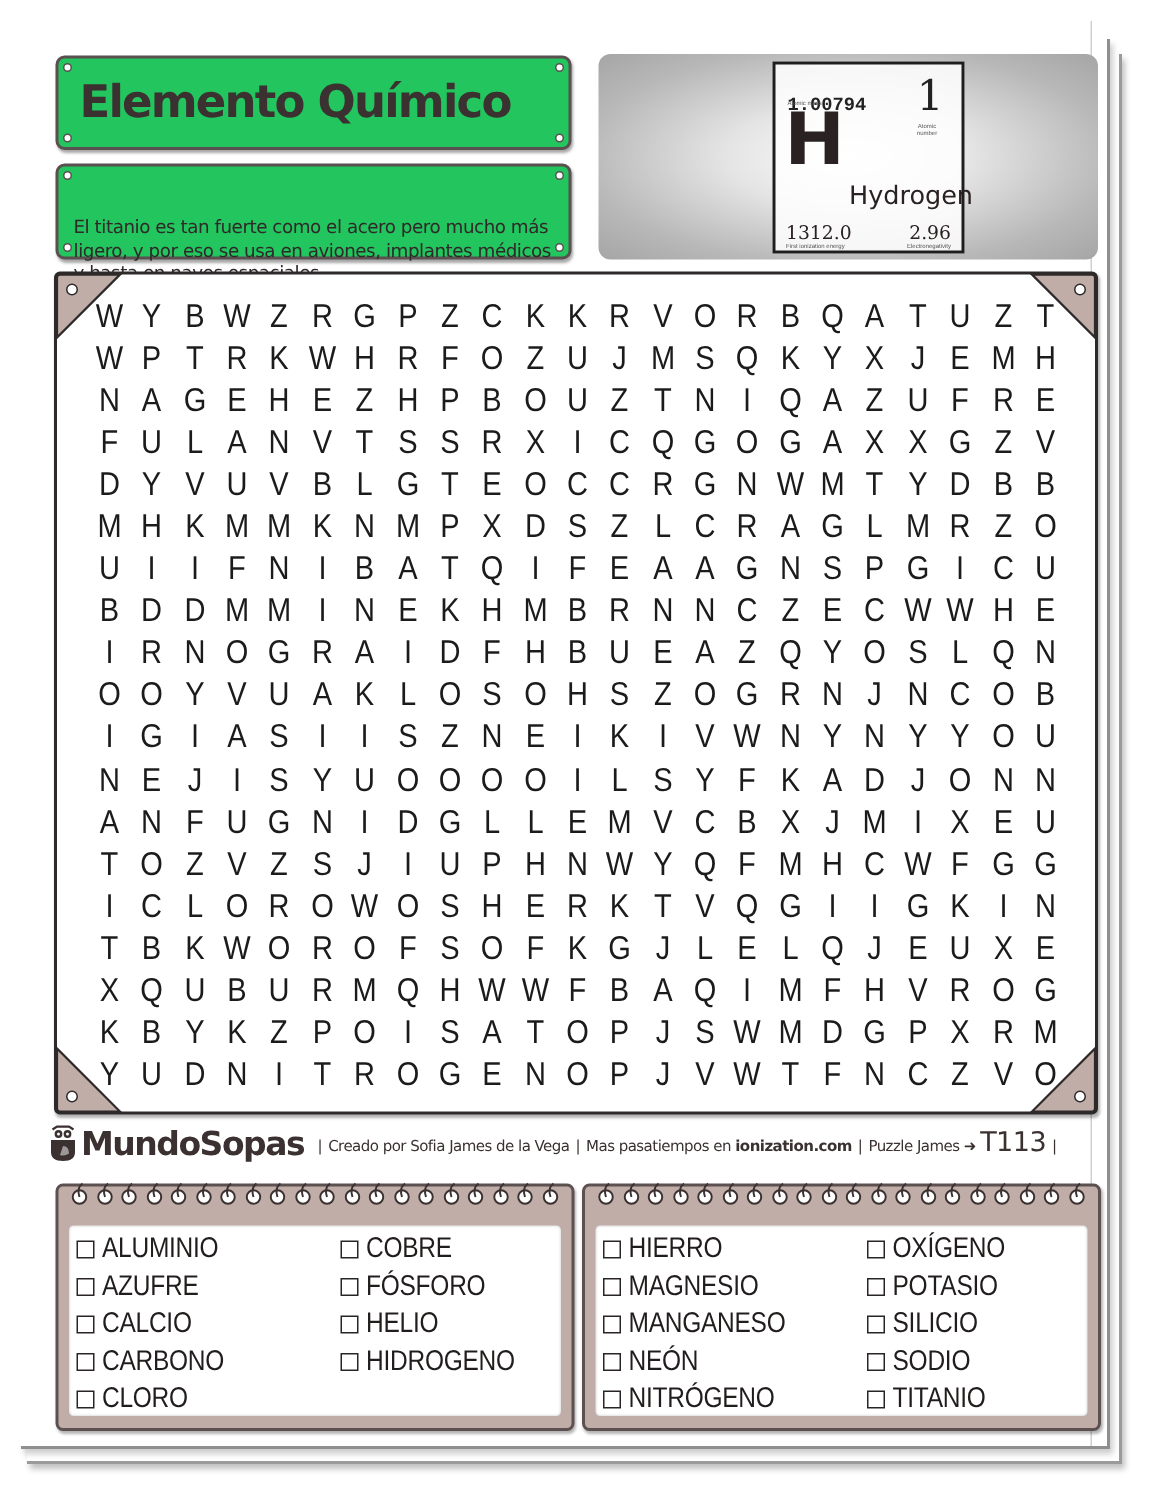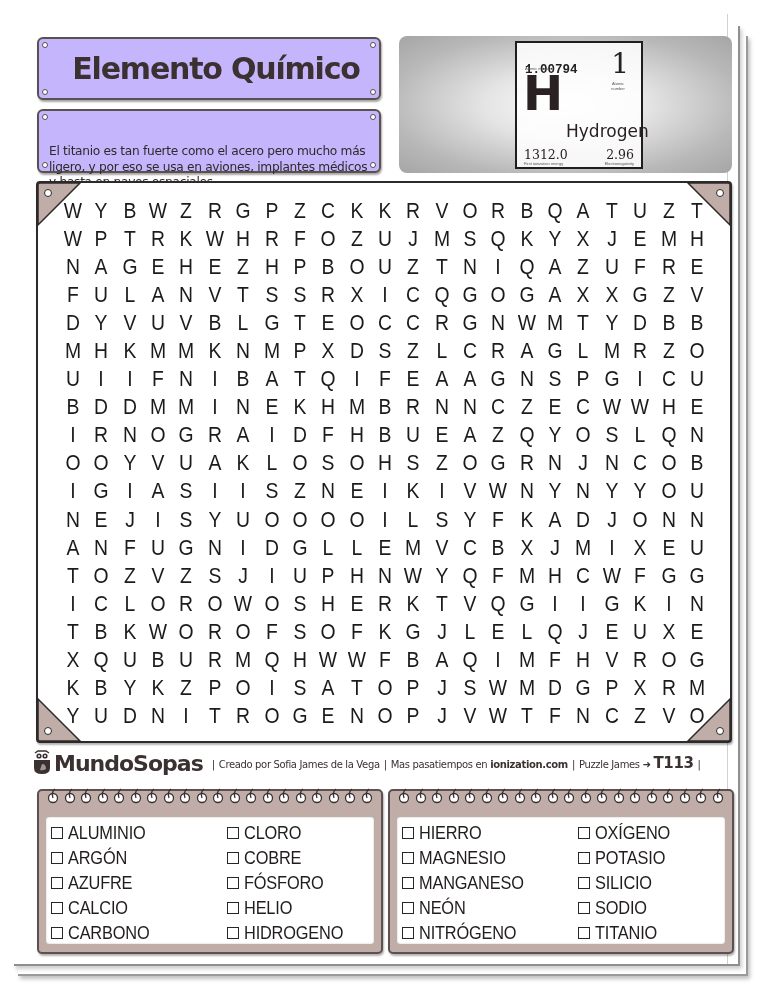--- a/index.html
+++ b/index.html
@@ -5,21 +5,21 @@
   * { box-sizing: border-box; margin: 0; padding: 0; }
   html, body { width: 768px; height: 994px; background: #ffffff; overflow: hidden; }
   body { position: relative; font-family: "Liberation Sans", sans-serif; color: #3a3232; }
 
   
   .paper-back2 { position: absolute; left: 18px; top: 36px; width: 730px; height: 940px; background: #fff; border-right: 2px solid #9a9a9a; border-bottom: 2px solid #9a9a9a; box-shadow: 2px 3px 4px rgba(0,0,0,0.25); }
   .paper-back1 { position: absolute; left: 14px; top: 26px; width: 726px; height: 940px; background: #fff; border-right: 2px solid #8f8f8f; border-bottom: 2px solid #8f8f8f; box-shadow: 2px 3px 4px rgba(0,0,0,0.2); }
   .paper { position: absolute; left: 10px; top: 14px; width: 718px; height: 950px; background: #fff; border-right: 1px solid #d0d0d0; }
 
   
-  .plate { position: absolute; background: #c4b5fd; border: 2px solid #5a5050; border-radius: 6px; box-shadow: 1px 2px 2px rgba(0,0,0,0.35); justify-content: center; }
+  .plate { position: absolute; background: #22c55e; border: 2px solid #5a5050; border-radius: 6px; box-shadow: 1px 2px 2px rgba(0,0,0,0.35); }
   .plate .screw { position: absolute; width: 6px; height: 6px; border: 1px solid #5a5050; border-radius: 50%; background: #fff; }
   .screw.tl { left: 3px; top: 3px; } .screw.tr { right: 3px; top: 3px; }
   .screw.bl { left: 3px; bottom: 3px; } .screw.br { right: 3px; bottom: 3px; }
 
   .title-plate { left: 37px; top: 37px; width: 344px; height: 63px; display: flex; align-items: center; padding-left: 14px; }
   .title-plate h1 { font-family: "DejaVu Sans", sans-serif; font-weight: bold; font-size: 30px; letter-spacing: -1.2px; color: #3b3131; }
 
   .fact-plate { left: 37px; top: 109px; width: 344px; height: 64px; padding: 9px 10px 0 10px; }
   .fact-plate p { font-family: "DejaVu Sans", sans-serif; font-size: 12.2px; line-height: 15.5px; color: #2f2929; letter-spacing: -0.3px; margin-top: 24px; }
 
@@ -48,21 +48,21 @@
   .grid-row { display: flex; justify-content: space-between; height: 28.05px; align-items: center; }
   .cell { width: 24px; text-align: center; font-family: "Liberation Sans", sans-serif; font-size: 22px; color: #1b1b1b; line-height: 28px; transform: scaleX(0.88); cursor: pointer; }
 
   
   .footer { position: absolute; left: 33px; top: 748px; width: 700px; height: 28px; display: flex; align-items: flex-end; white-space: nowrap; }
   .logo-icon { width: 18px; height: 27px; margin-right: 3px; }
   .logo-text { font-family: "DejaVu Sans", sans-serif; font-weight: bold; font-size: 22px; color: #3b3131; letter-spacing: -1px; line-height: 24px; }
   .footer-meta { font-family: "DejaVu Sans", sans-serif; font-size: 10px; color: #3b3131; margin-left: 5px; line-height: 22px; letter-spacing: -0.35px; }
   .footer-meta b { font-weight: bold; }
   .footer-sep { margin: 0 4px; }
-  .puzzle-num { font-weight: bold; font-size: 15px; }
+  .puzzle-num { font-weight: normal; font-size: 18px; }
 
   
   .notepad { position: absolute; top: 789px; width: 346px; height: 165px; background: #c1ada8; border: 2px solid #5d5050; border-radius: 5px; box-shadow: 1px 2px 2px rgba(0,0,0,0.3); }
   .notepad.left { left: 37px; }
   .notepad.right { left: 388px; }
   .rings { position: absolute; left: 7px; top: -3px; right: 7px; height: 18px; display: flex; justify-content: space-between; }
   .ring { width: 14px; height: 16px; }
   .note-body { position: absolute; left: 7px; top: 26px; right: 7px; bottom: 8px; background: #fff; border-radius: 3px; box-shadow: inset 0 0 2px rgba(0,0,0,0.25); padding: 3px 0 0 5px; display: grid; grid-template-columns: 176px 150px; grid-auto-flow: column; grid-template-rows: repeat(5, 25px); }
   .word { display: flex; align-items: center; cursor: pointer; }
   .checkbox { width: 12px; height: 12px; border: 1.5px solid #2a2525; margin-right: 5px; background: #fff; flex-shrink: 0; }
@@ -701,24 +701,20 @@
         <path d="M7 10 Q5 4 9 1" fill="none" stroke="#3b3131" stroke-width="1.3"></path>
       </svg>
     </div>
   <div class="note-body">
       <div class="word">
         <span class="checkbox"></span>
         <span class="word-label">ALUMINIO</span>
       </div>
       <div class="word">
         <span class="checkbox"></span>
-        <span class="word-label">ARGÓN</span>
-      </div>
-      <div class="word">
-        <span class="checkbox"></span>
         <span class="word-label">AZUFRE</span>
       </div>
       <div class="word">
         <span class="checkbox"></span>
         <span class="word-label">CALCIO</span>
       </div>
       <div class="word">
         <span class="checkbox"></span>
         <span class="word-label">CARBONO</span>
       </div>

